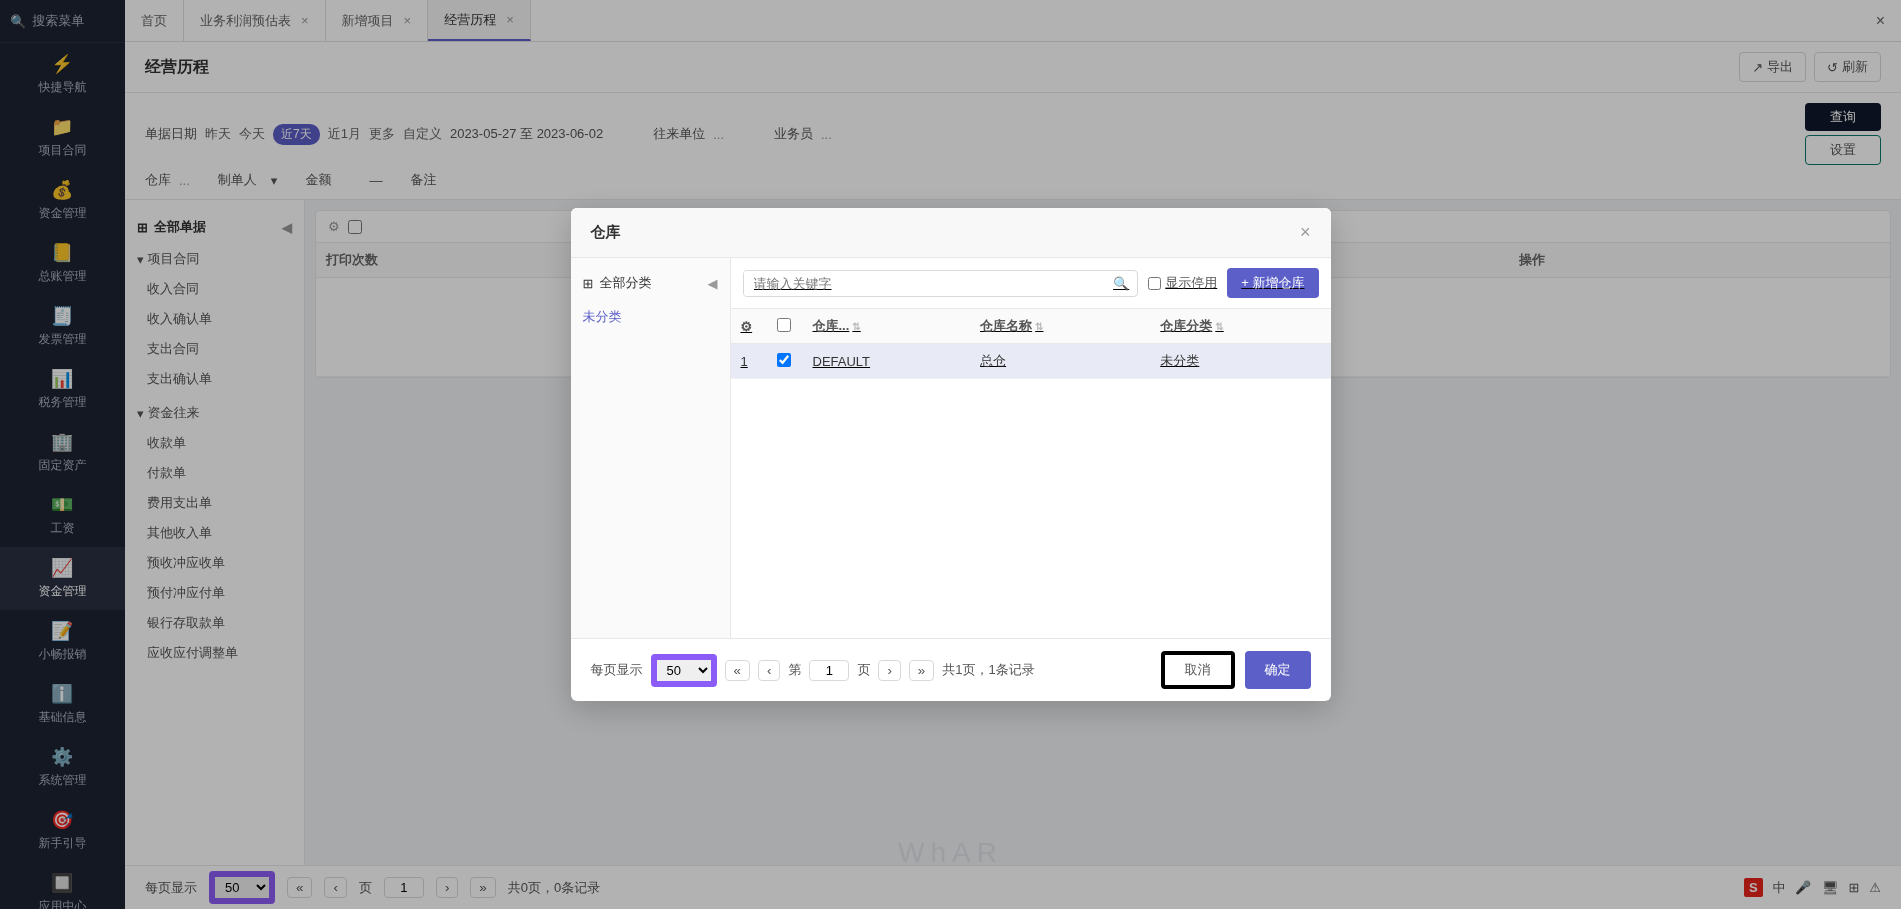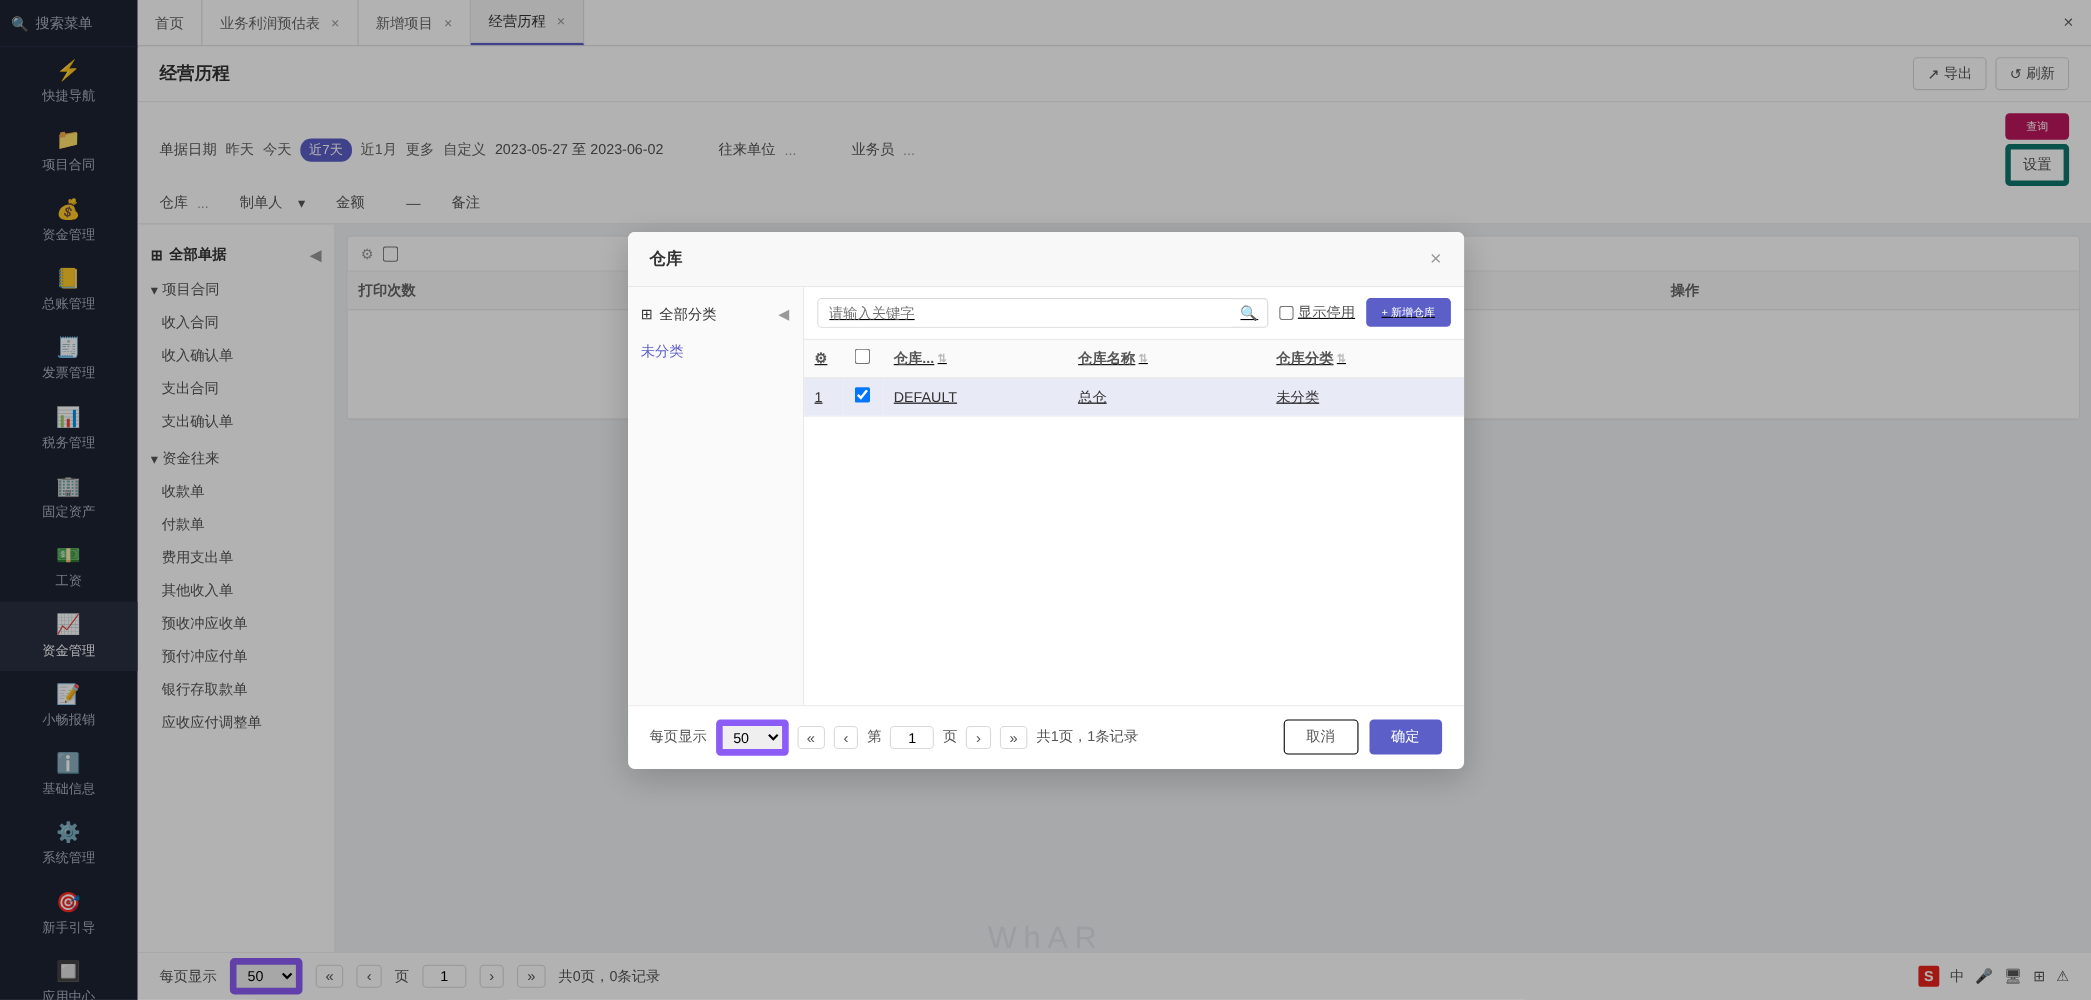--- a/index.html
+++ b/index.html
@@ -156,56 +156,56 @@
       border-radius: 4px; overflow: hidden; flex: 1;
     }
     .modal-search-input {
       border: none; outline: none; padding: 5px 10px; font-size: 13px;
       flex: 1; color: #333;
     }
     .modal-search-icon { padding: 5px 8px; color: #999; cursor: pointer; }
     .show-disabled { display: flex; align-items: center; gap: 4px; font-size: 13px; color: #555; }
     .btn-add {
       background: #5b5fc7; color: #fff; border: none; border-radius: 4px;
-      padding: 6px 14px; cursor: pointer; font-size: 10px; white-space: nowrap;
+      padding: 6px 14px; cursor: pointer; font-size: 13px; white-space: nowrap;
       display: flex; align-items: center; gap: 4px;
     }
     .modal-table-wrap { flex: 1; overflow-y: auto; }
     .modal-table { width: 100%; border-collapse: collapse; font-size: 13px; }
     .modal-table th {
       padding: 8px 10px; text-align: left; color: #555;
       border-bottom: 1px solid #e8e8e8; background: #fafafa; white-space: nowrap;
     }
     .modal-table td { padding: 8px 10px; border-bottom: 1px solid #f0f0f0; color: #333; }
     .modal-table tr.selected td { background: #e8eaf6; }
     .modal-footer {
       padding: 12px 20px; border-top: 1px solid #e8e8e8;
       display: flex; align-items: center; justify-content: space-between;
     }
     .modal-pagination { display: flex; align-items: center; gap: 8px; font-size: 13px; color: #555; }
     .modal-actions { display: flex; gap: 10px; }
     .btn-cancel {
-      border: 1px solid #000000; background: #fff; padding: 6px 20px;
+      border: 4px solid #000000; background: #fff; padding: 6px 20px;
       border-radius: 4px; cursor: pointer; font-size: 13px; color: #555;
     }
     .btn-confirm {
       background: #5b5fc7; color: #fff; border: none; padding: 6px 20px;
       border-radius: 4px; cursor: pointer; font-size: 13px;
     }
     .sort-icon { color: #bbb; font-size: 10px; }
     .col-sort { display: flex; align-items: center; gap: 3px; }
     .gear-icon { color: #999; cursor: pointer; }
     .checkbox { width: 14px; height: 14px; cursor: pointer; }
     .filter-second-row { display: flex; align-items: center; gap: 8px; font-size: 13px; color: #555; }
     .btn-query {
-      background: #be185d; color: #fff; border: none; padding: 5px 16px;
-      border-radius: 4px; cursor: pointer; font-size: 10px;
+      background: #0f172a; color: #fff; border: none; padding: 5px 16px;
+      border-radius: 4px; cursor: pointer; font-size: 13px;
     }
     .btn-settings {
-      border: 5px solid #0f766e; background: #fff; padding: 5px 11px;
+      border: 1px solid #0f766e; background: #fff; padding: 5px 24px;
       border-radius: 4px; cursor: pointer; font-size: 13px; color: #555;
     }
     .filter-actions { display: flex; flex-direction: column; gap: 4px; margin-left: auto; }
     .watermark {
       position: fixed; bottom: 40px; left: 50%; transform: translateX(-50%);
       color: rgba(180,180,200,0.25); font-size: 28px; pointer-events: none;
       white-space: nowrap; z-index: 5; letter-spacing: 6px;
     }
     .status-bar {
       position: fixed; bottom: 0; left: 125px; right: 0;

